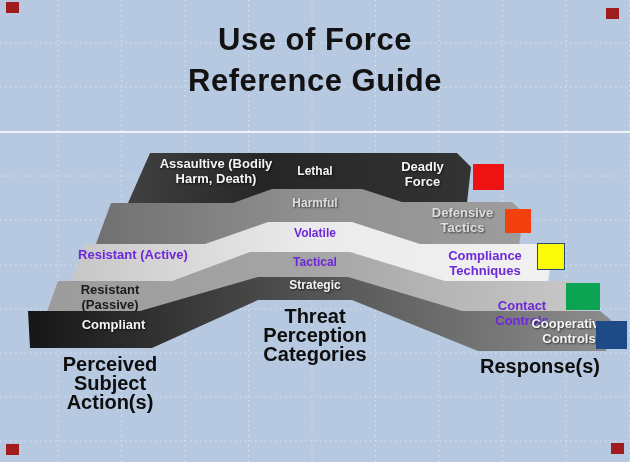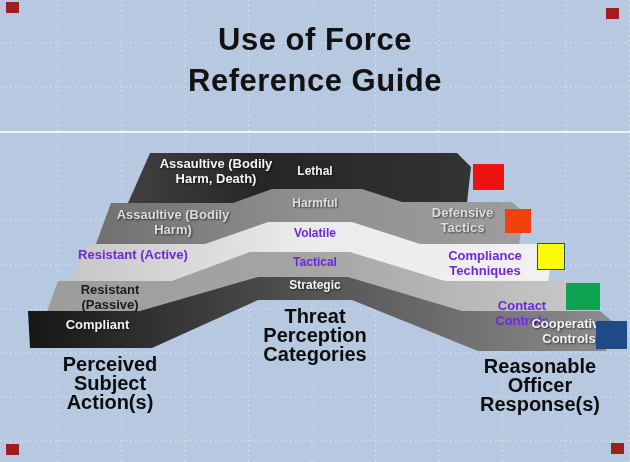--- a/index.html
+++ b/index.html
@@ -35,21 +35,21 @@
   #sq-defensive{left:505px;top:209px;width:26px;height:24px;}
   #sq-compliance{left:537px;top:243px;width:28px;height:27px;border:1px solid #2a4a7a;}
   #sq-contact{left:566px;top:283px;width:34px;height:27px;}
   #sq-cooperative{left:596px;top:321px;width:31px;height:28px;}
   .corner{position:absolute;width:13px;height:11px;}
   #corner-tl{left:6px;top:2px;}
   #corner-tr{left:606px;top:8px;}
   #corner-bl{left:6px;top:444px;}
   #corner-br{left:611px;top:443px;}
   
-  #lbl-compliant{left:40px;top:317px;width:115px;}
+  #lbl-compliant{left:56px;top:317px;width:115px;}
   #lbl-res-passive{left:55px;top:282px;width:110px;color:#1b1b1b;}
   #lbl-res-active{left:78px;top:247px;width:110px;}
   #lbl-asslt-bh{left:108px;top:207px;width:130px;}
   #lbl-asslt-bhd{left:156px;top:156px;width:120px;}
   
   #lbl-lethal{left:240px;top:163px;width:150px;}
   #lbl-harmful{left:240px;top:195px;width:150px;}
   #lbl-volatile{left:240px;top:225px;width:150px;}
   #lbl-tactical{left:240px;top:254px;width:150px;}
   #lbl-strategic{left:240px;top:277px;width:150px;}
@@ -129,50 +129,49 @@
       <path fill="url(#g1)" d="M28,311 L140,311 L258,277 L348,277 L462,311 L600,311 L612,321 L606,351 L478,351 L352,300 L258,300 L152,348 L30,348 Z"></path>
     </g>
   </svg>
 
   <div id="title-1" class="title-line">Use of Force</div>
   <div id="title-2" class="title-line">Reference Guide</div>
 
   <div id="lbl-compliant" class="lbl light">Compliant</div>
   <div id="lbl-res-passive" class="lbl">Resistant (Passive)</div>
   <div id="lbl-res-active" class="lbl">Resistant (Active)</div>
-  <div id="lbl-asslt-bh" class="lbl dim">Assaultive (Bodily Harm)</div>
   <div id="lbl-asslt-bhd" class="lbl light">Assaultive (Bodily Harm, Death)</div>
 
   <div id="lbl-lethal" class="lbl mid light">Lethal</div>
   <div id="lbl-harmful" class="lbl mid dim">Harmful</div>
   <div id="lbl-volatile" class="lbl mid">Volatile</div>
   <div id="lbl-tactical" class="lbl mid">Tactical</div>
   <div id="lbl-strategic" class="lbl mid light">Strategic</div>
 
+  <div id="lbl-deadly" class="lbl light">Deadly Force</div>
   <div id="lbl-defensive" class="lbl dim">Defensive Tactics</div>
   <div id="lbl-compliance" class="lbl">Compliance Techniques</div>
   <div id="lbl-contact" class="lbl">Contact Controls</div>
   <div id="lbl-cooperative" class="lbl light">Cooperative Controls</div>
 
   <div id="sq-deadly" class="sq" style="background: rgb(238, 18, 18);"></div>
   <div id="sq-defensive" class="sq" style="background: rgb(242, 65, 14);"></div>
   <div id="sq-compliance" class="sq" style="background: rgb(251, 251, 8);"></div>
   <div id="sq-contact" class="sq" style="background: rgb(12, 164, 82);"></div>
   <div id="sq-cooperative" class="sq" style="background: rgb(30, 75, 135);"></div>
 
   <div id="cap-subject" class="lbl cap">
     <div>Perceived</div>
     <div>Subject Action(s)</div>
   </div>
   <div id="cap-threat" class="lbl cap">
     <div>Threat Perception</div>
     <div>Categories</div>
   </div>
   <div id="cap-officer" class="lbl cap">
-    <div>Reasonable Officer</div>
     <div>Response(s)</div>
   </div>
 
   <div id="corner-tl" class="corner" style="background: rgb(161, 29, 29);"></div>
   <div id="corner-tr" class="corner" style="background: rgb(161, 29, 29);"></div>
   <div id="corner-bl" class="corner" style="background: rgb(161, 29, 29);"></div>
   <div id="corner-br" class="corner" style="background: rgb(161, 29, 29);"></div>
 
 </div>
 

